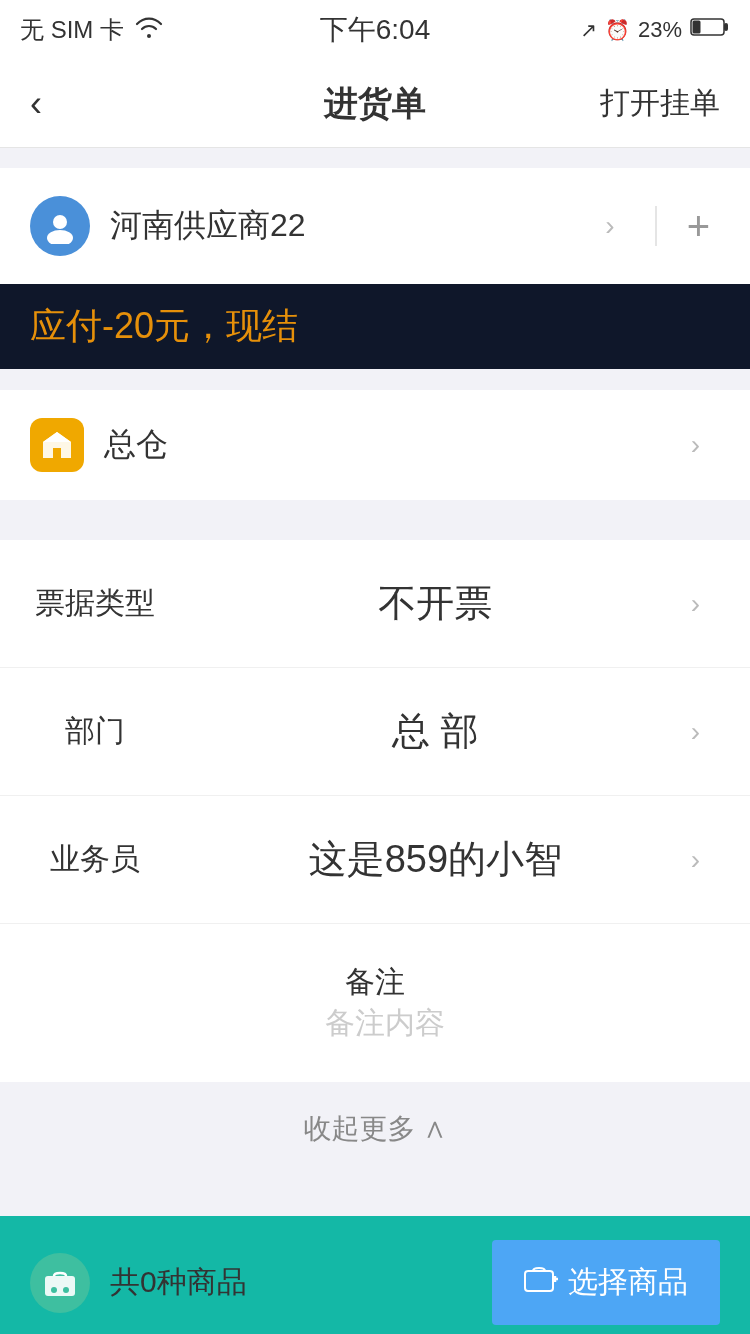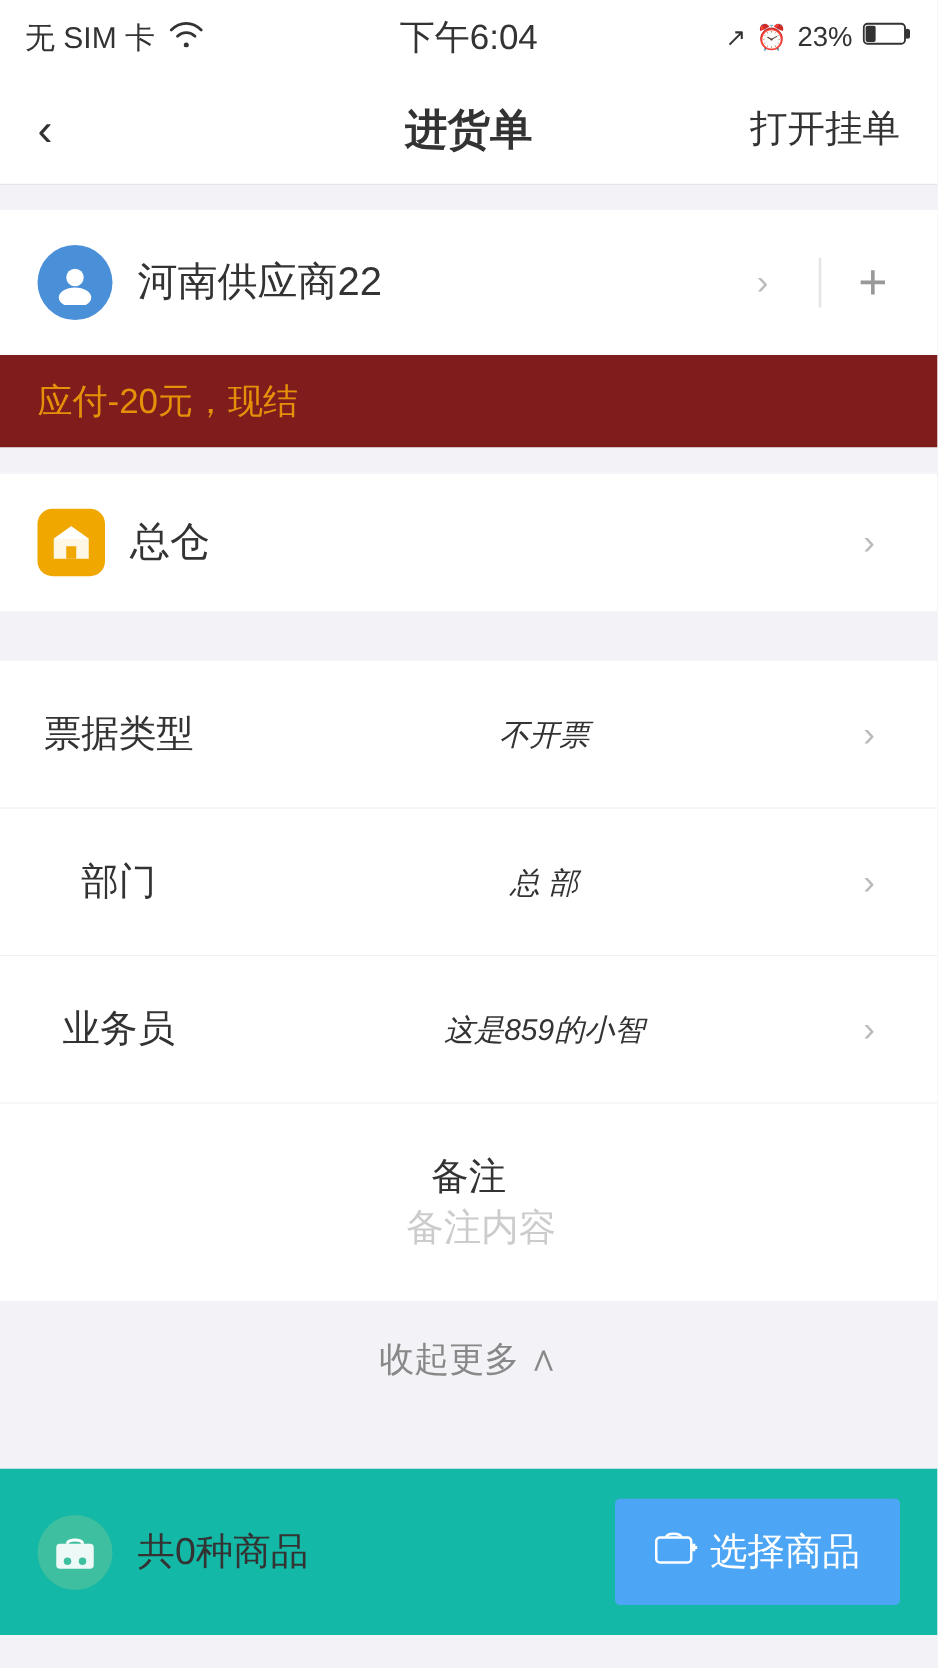--- a/index.html
+++ b/index.html
@@ -127,23 +127,23 @@
     }
     .add-btn {
       font-size: 40px;
       color: #999;
       cursor: pointer;
       padding: 0 10px;
     }
 
     
     .warning-banner {
-      background: #7f1d1d;
+      background: #0f172a;
       padding: 18px 30px;
-      font-size: 28px;
+      font-size: 36px;
       color: #e6900a;
     }
 
     
     .warehouse-row {
       display: flex;
       align-items: center;
       padding: 28px 30px;
       background: #fff;
       border-top: 1px solid #f2f2f7;
@@ -186,24 +186,23 @@
       flex-direction: column;
     }
     .form-label {
       font-size: 30px;
       color: #333;
       width: 130px;
       flex-shrink: 0;
     }
     .form-value {
       flex: 1;
-      font-size: 24px;
+      font-size: 38px;
       color: #333;
       padding-left: 20px;
-      font-style: italic;
     }
     .form-placeholder {
       flex: 1;
       font-size: 30px;
       color: #ccc;
       padding-left: 20px;
     }
 
     
     .collapse-row {

